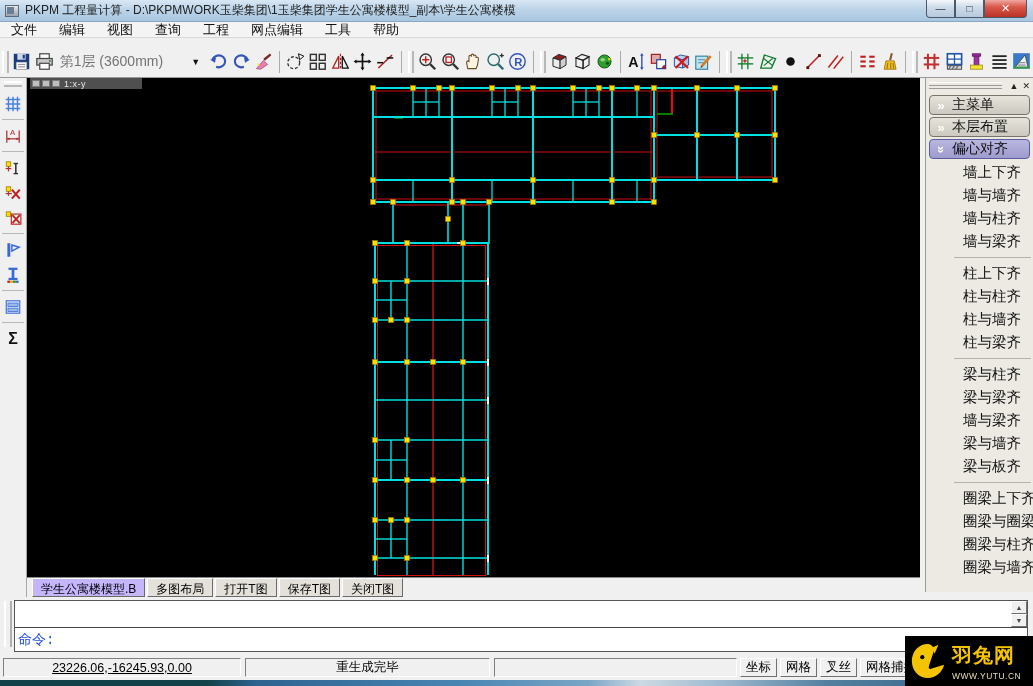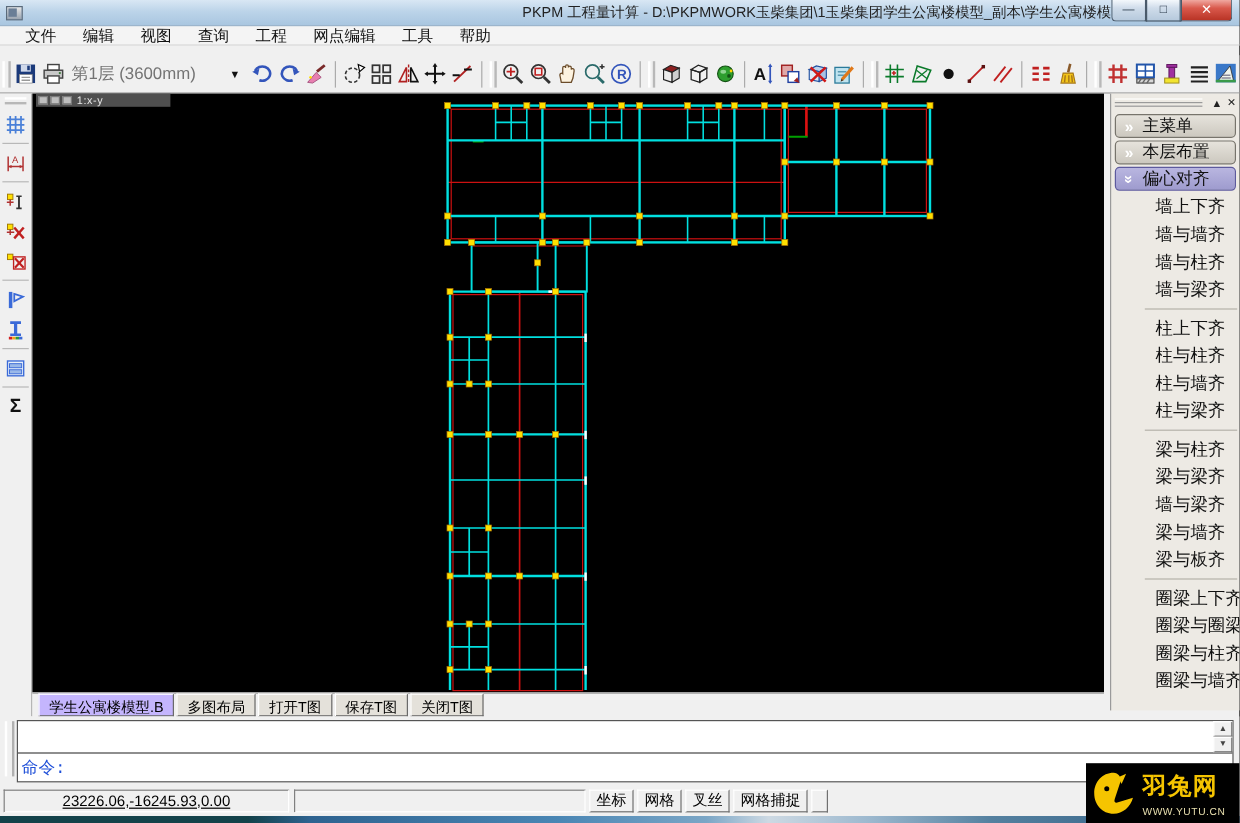--- a/index.html
+++ b/index.html
@@ -4,36 +4,36 @@
 <style>
   * { margin:0; padding:0; box-sizing:border-box; }
   html,body { width:1033px; height:686px; overflow:hidden; background:#000;
     font-family:"Liberation Sans","DejaVu Sans",sans-serif; }
   #app { position:relative; width:1033px; height:686px; background:#f0f0f0; }
   .abs { position:absolute; }
 
   
   #titlebar { left:0; top:0; width:1033px; height:22px;
     background:linear-gradient(#d9e7f4,#bcd4e9 45%,#a9c6e0);
-    border-bottom:1px solid #8aa8c4; display:flex; align-items:center;text-align:right; }
+    border-bottom:1px solid #8aa8c4; display:flex; align-items:center; }
   #app-icon { width:14px; height:12px; margin:0 6px 0 5px;
     background:linear-gradient(#e8e8e8,#9aa4b0); border:1px solid #5a6a7a; position:relative; }
   #app-icon:after{content:"";position:absolute;left:1px;top:1px;width:7px;height:7px;background:#6a7e96;}
   #title-text { font-size:12px; color:#222; white-space:nowrap; overflow:hidden; flex:1; }
   .winbtns { display:flex; height:18px; margin-right:6px; margin-top:-4px; }
   .winbtn { width:29px; height:18px; border:1px solid #4a5a6a; border-top:none;
     background:linear-gradient(#f4f8fc,#cfdcea 40%,#b6c9dc);
     color:#2a3a4a; font-size:10px; display:flex; align-items:center; justify-content:center; }
   .winbtn.min { border-radius:0 0 0 4px; }
   .winbtn.close { width:43px; border-radius:0 0 4px 0;
     background:linear-gradient(#f0a8a0,#d9594c 40%,#b83325); color:#fff; font-weight:bold; font-size:11px;}
 
   
   #menubar { left:0; top:22px; width:1033px; height:16px; background:#f4f4f4;
-    border-bottom:1px solid #d8d8d8; display:flex; align-items:center; padding-left:10px; }
+    border-bottom:1px solid #d8d8d8; display:flex; align-items:center; }
   .menu-item { font-size:13px; color:#111; padding:3px 11px; }
 
   
   #toolbar { left:0; top:46px; width:1033px; height:32px; background:#f0f0f0;
     border-bottom:1px solid #9a9a9a; display:flex; align-items:center; }
   .grip { width:7px; height:22px; margin:0 2px;
     border-left:2px solid #fff; border-right:2px solid #b8b8b8; }
   .tsep { width:1px; height:22px; background:#ababab; margin:0 4px; }
   .tbtn { width:26px; height:26px; display:flex; align-items:center; justify-content:center; }
   .tbtn svg { width:19px; height:19px; }
@@ -739,20 +739,21 @@
       <div id="cmd-scroll">
         <div class="sc-btn">▲</div>
         <div class="sc-btn">▼</div>
       </div>
       <div id="cmd-prompt">命令:</div>
     </div>
   </div>
 
   <div id="statusbar" class="abs">
     <div id="sp-coords" class="spanel">23226.06,-16245.93,0.00</div>
+    <div id="sp-msg" class="spanel">重生成完毕</div>
     <div id="sp-blank" class="spanel"></div>
     <div class="stoggle">坐标</div>
     <div class="stoggle">网格</div>
     <div class="stoggle">叉丝</div>
     <div class="stoggle">网格捕捉</div>
     <div id="sp-partial" class="stoggle"></div>
   </div>
 
   <div id="taskstrip" class="abs"></div>
 

